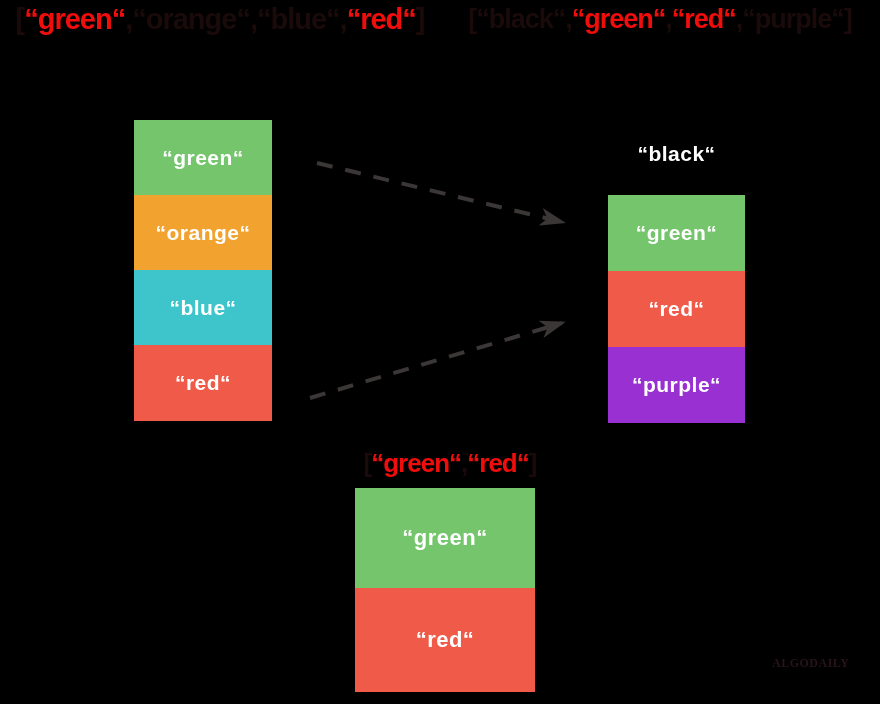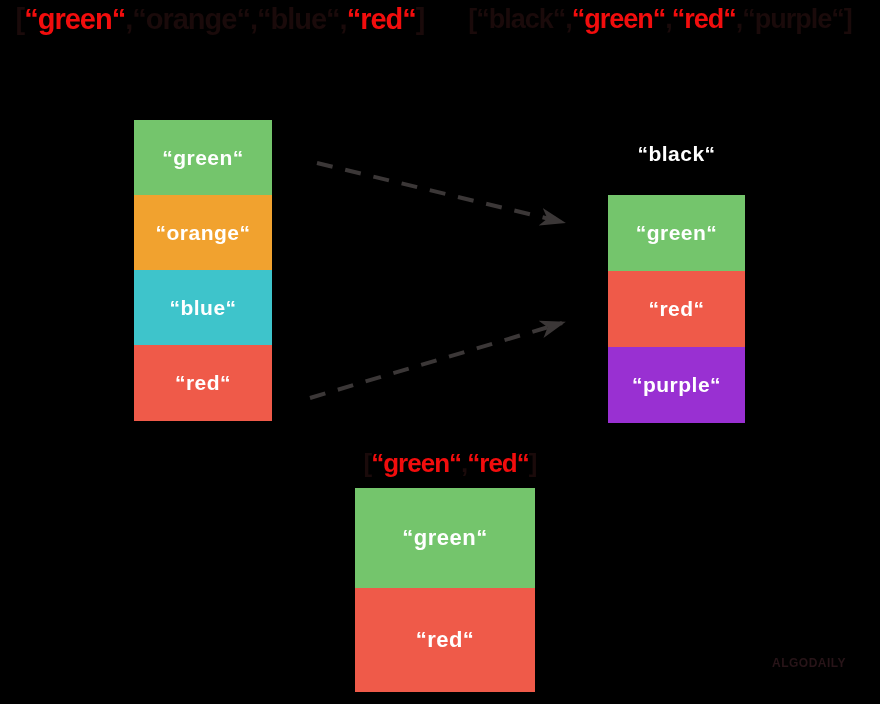--- a/index.html
+++ b/index.html
@@ -54,20 +54,21 @@
 
   .arrows { position: absolute; left: 0; top: 0; pointer-events: none; }
 
   .watermark {
     position: absolute;
     left: 772px; top: 656px;
     font-size: 12px;
     font-weight: bold;
     letter-spacing: 0.5px;
     color: var(--watermark, #281418);
+    font-family: Liberation Serif, serif;
   }
 </style>
 </head>
 <body>
 
 <div id="canvas">
 
   <div class="expr expr-left">
       <span class="tok-muted">[</span>
       <span class="tok-highlight">“green“</span>

